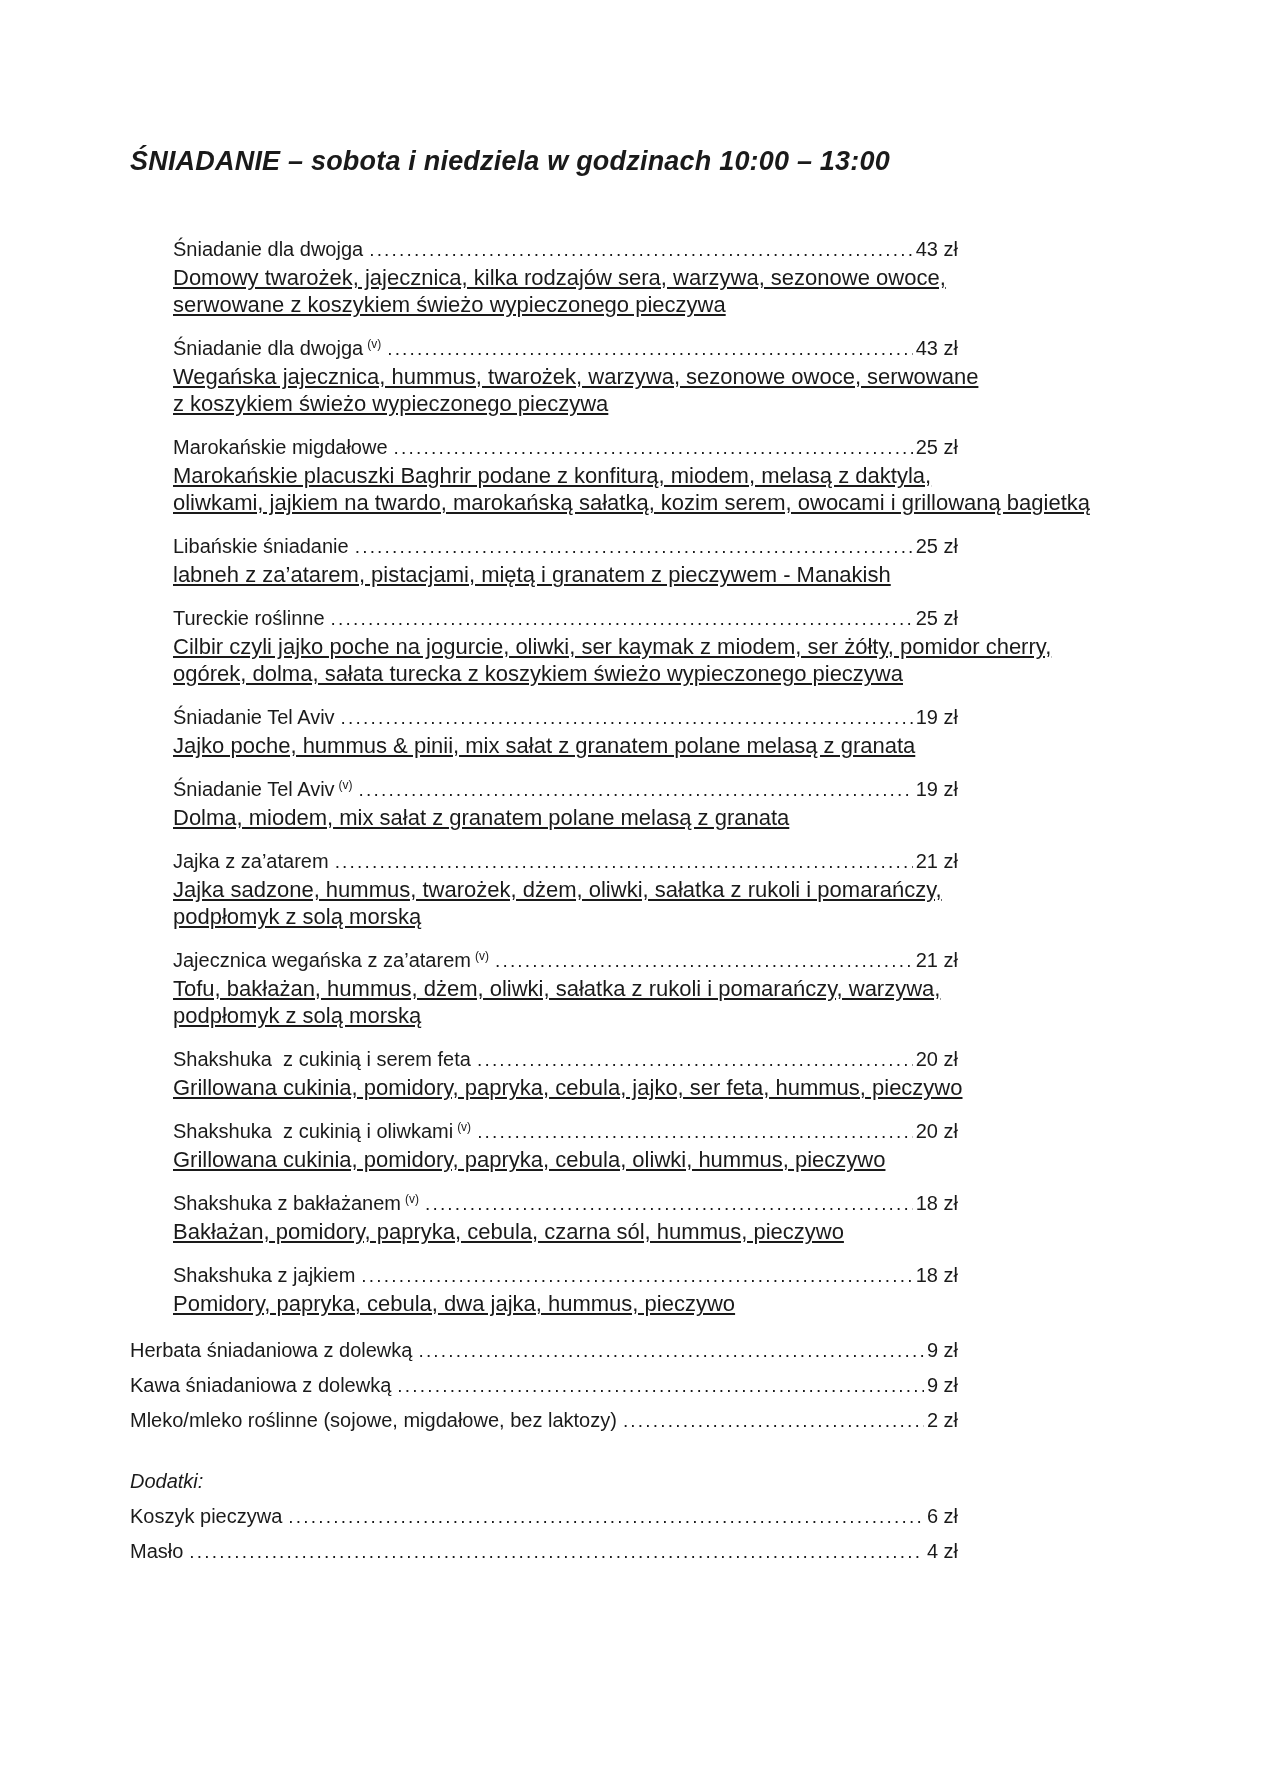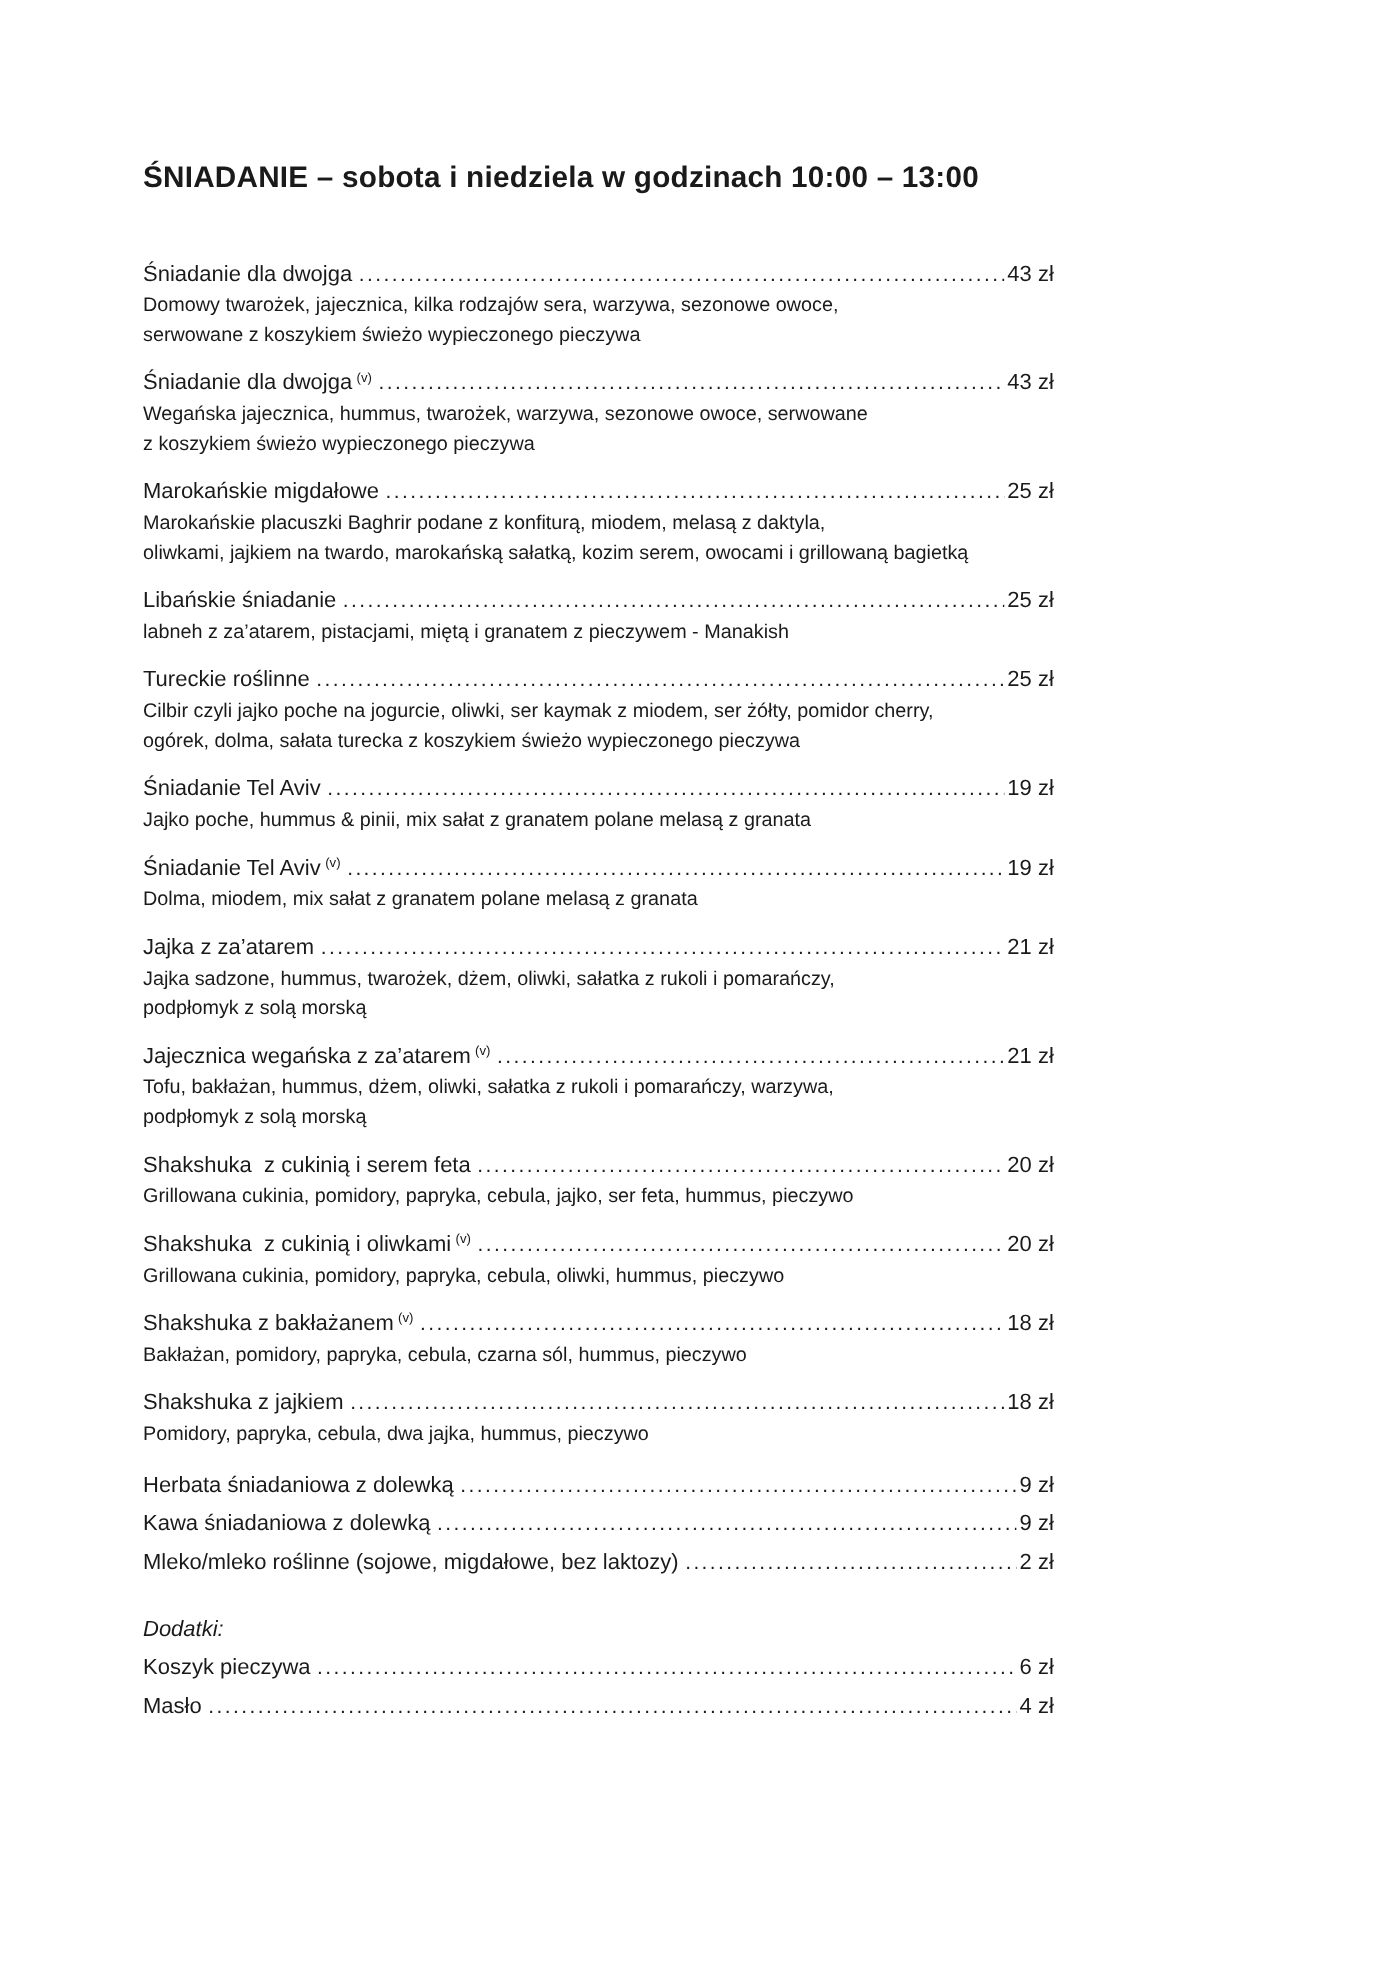--- a/index.html
+++ b/index.html
@@ -21,22 +21,23 @@
     left: 130px;
     top: 146px;
     width: 828px;
   }
   .title {
     font-size: 27px;
     font-weight: bold;
     margin: 0 0 58px 0;
     white-space: nowrap;
     letter-spacing: 0.2px;
-  }
-  .item { margin-bottom: 16px; }
+    font-style: italic;
+  }
+  .item { margin-bottom: 16px; margin-left: 43px; }
   .head {
     display: flex;
     align-items: baseline;
     font-size: 20px;
     line-height: 29px;
     white-space: nowrap;
   }
   .name { white-space: pre; }
   .sup {
     font-size: 12px;
@@ -52,23 +53,24 @@
     white-space: nowrap;
     margin: 0 3px 0 6px;
     letter-spacing: 2.2px;
     font-size: 19px;
   }
   .dots::after {
     content: "....................................................................................................................................................................";
   }
   .price { white-space: nowrap; }
   .desc {
-    font-size: 18px;
+    font-size: 22px;
     line-height: 27px;
     white-space: nowrap;
+    text-decoration: underline;
   }
   .drinks .head { line-height: 35px; }
   .extras { margin-top: 26px; }
   .extras-label {
     font-size: 20px;
     line-height: 35px;
     font-style: italic;
   }
   .extras .head { line-height: 35px; }
 </style>

